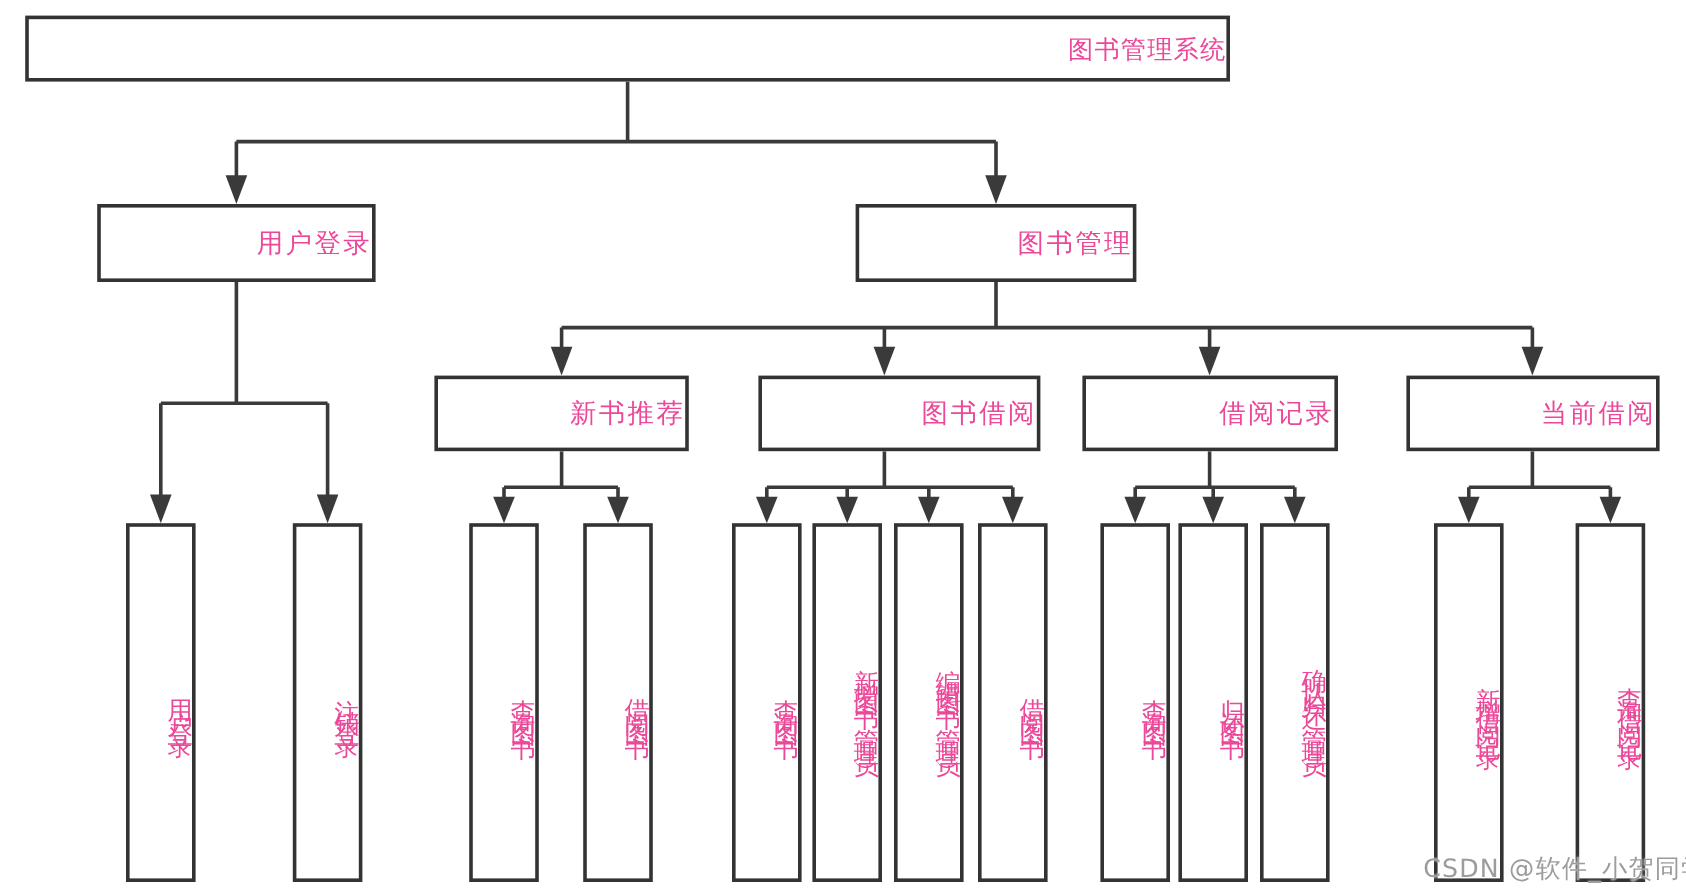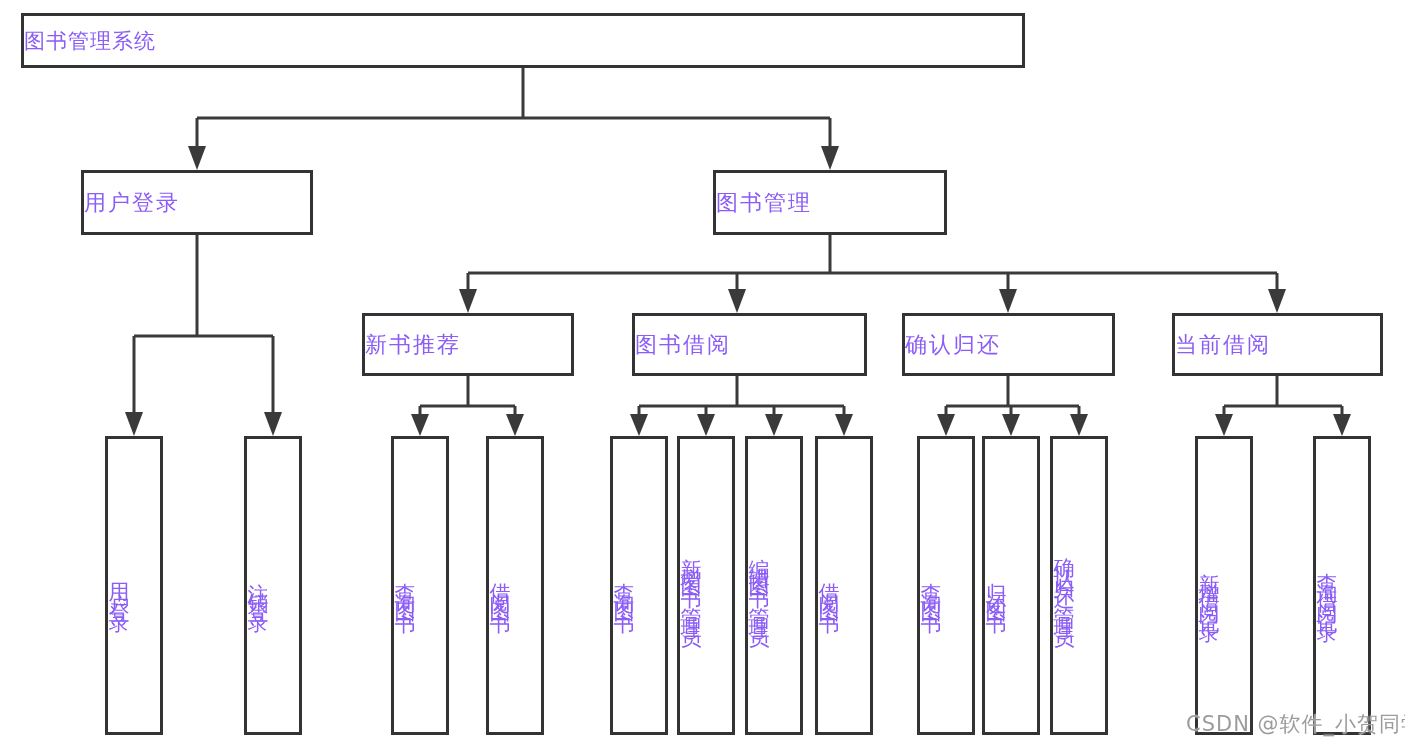--- a/index.html
+++ b/index.html
@@ -17,22 +17,22 @@
     width: 1405px; height: 747px;
     z-index: 1;
   }
   .box {
     position: absolute;
     box-sizing: border-box;
     background: #ffffff;
     border: 3px solid #333333;
     display: flex;
     align-items: center;
-    justify-content: flex-start;
-    color: #8b5cf6;
+    justify-content: flex-end;
+    color: #ec4899;
     z-index: 2;
   }
   .hlabel {
     font-size: 22px;
     letter-spacing: 2px;
     white-space: nowrap;
   }
   .root .hlabel { font-size: 21px; letter-spacing: 1px; }
   .leaf .vlabel {
     writing-mode: vertical-lr;
@@ -105,21 +105,21 @@
     <span class="hlabel">新书推荐</span>
   </div>
 
   <div class="box" style="left:713px; top:170px; width:234px; height:65px;">
     <span class="hlabel">图书管理</span>
   </div>
   <div class="box" style="left:632px; top:313px; width:235px; height:63px;">
     <span class="hlabel">图书借阅</span>
   </div>
   <div class="box" style="left:902px; top:313px; width:213px; height:63px;">
-    <span class="hlabel">确认归还</span>
+    <span class="hlabel">借阅记录</span>
   </div>
   <div class="box" style="left:1172px; top:313px; width:211px; height:63px;">
     <span class="hlabel">当前借阅</span>
   </div>
 
   <div class="box leaf" style="left:105px; top:436px; width:58px; height:299px;">
     <span class="vlabel">用户登录</span>
   </div>
   <div class="box leaf" style="left:244px; top:436px; width:58px; height:299px;">
     <span class="vlabel">注销登录</span>

